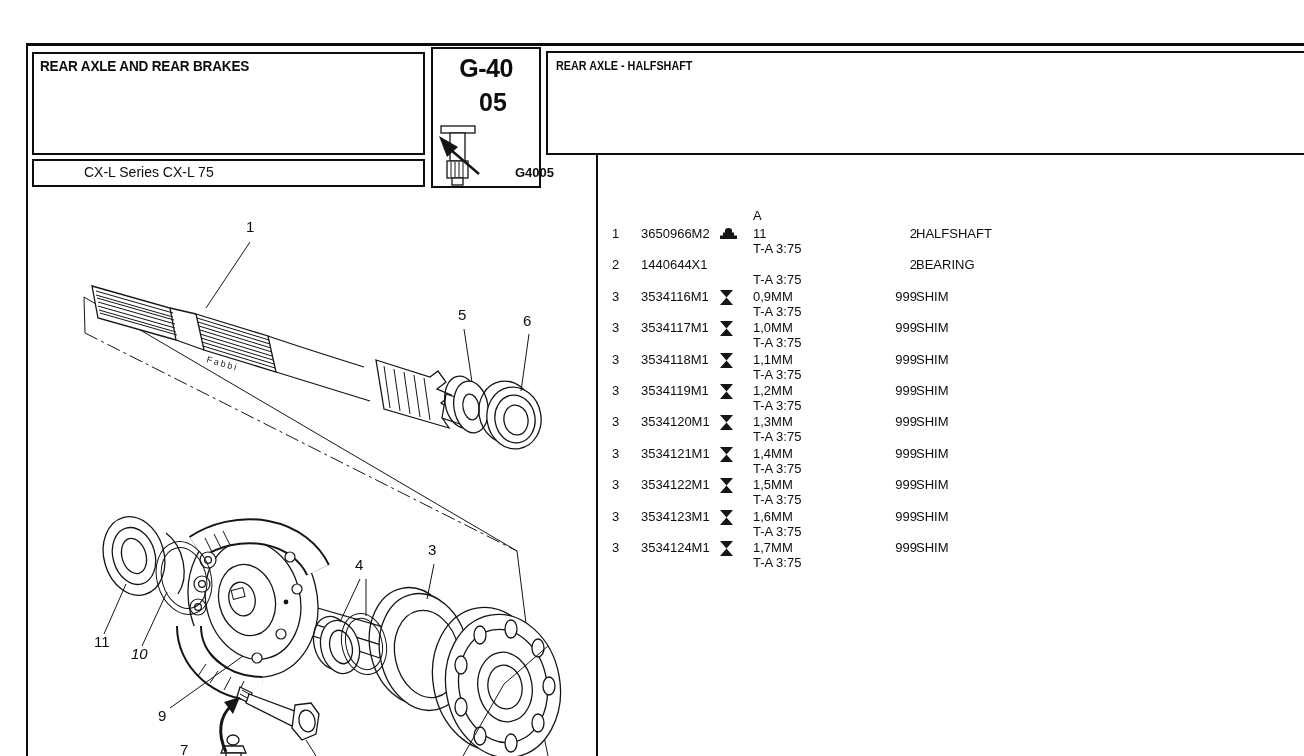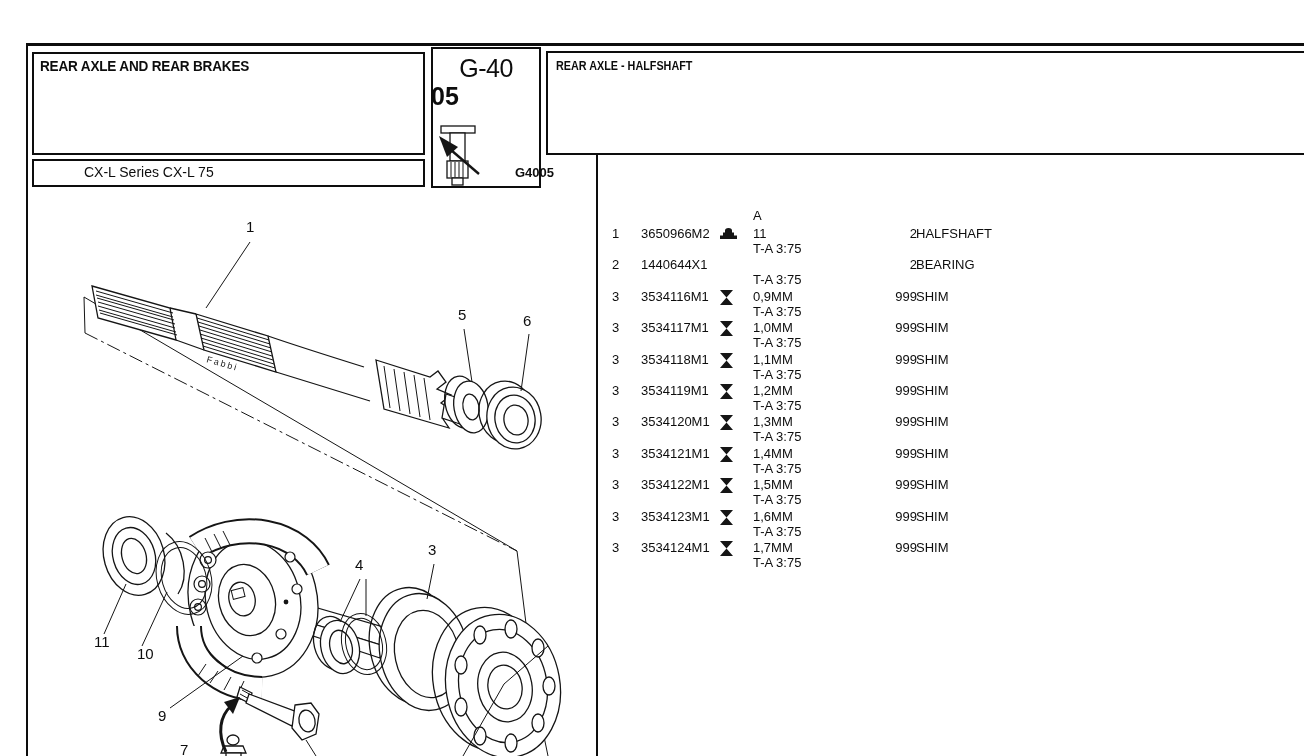--- a/index.html
+++ b/index.html
@@ -7,22 +7,22 @@
     width:1304px;height:756px;position:relative;overflow:hidden;
     background:#ffffff;color:#0d0d0d;
     font-family:"Liberation Sans",sans-serif;
     -webkit-font-smoothing:antialiased;
   }
   .abs{position:absolute}
   .box{position:absolute;border:2px solid #0d0d0d;background:#fff;box-sizing:border-box}
   
   .section-title{left:40px;top:58px;font-size:14px;font-weight:bold;letter-spacing:-.2px;transform:scaleX(.97);transform-origin:left top;white-space:nowrap}
   .model-line{left:84px;top:164px;font-size:14px;font-weight:normal;white-space:nowrap}
-  .grid-l1{left:431px;top:54px;width:110px;text-align:center;font-size:25px;font-weight:normal;letter-spacing:-.5px}
-  .grid-l2{left:431px;top:82px;width:124px;text-align:left;font-size:25px;font-weight:bold}
+  .grid-l1{left:431px;top:54px;width:110px;text-align:center;font-size:25px;font-weight:bold;letter-spacing:-.5px}
+  .grid-l2{left:431px;top:88px;width:124px;text-align:center;font-size:25px;font-weight:bold}
   .grid-code{left:515px;top:165px;font-size:13px;font-weight:bold}
   .page-title{left:556px;top:58px;font-size:13.5px;font-weight:bold;transform:scaleX(.8);transform-origin:left top;white-space:nowrap;letter-spacing:0}
   
   .rule{position:absolute;background:#0d0d0d}
   
   #parts-table{position:absolute;left:600px;top:200px;width:704px;height:400px;font-size:13px}
   .colhead{position:absolute;left:153px;top:8px;font-size:13px}
   #rows{position:absolute;left:0;top:26px;width:704px}
   .prow{position:absolute;left:0;width:704px;height:31px;white-space:nowrap}
   .c{position:absolute;top:0;font-size:13px;line-height:15px}
@@ -205,21 +205,21 @@
   </g>
 </svg>
 
 <div id="callouts">
     <span class="callout" style="left: 246px; top: 219px;">1</span>
     <span class="callout" style="left: 458px; top: 307px;">5</span>
     <span class="callout" style="left: 523px; top: 313px;">6</span>
     <span class="callout" style="left: 428px; top: 542px;">3</span>
     <span class="callout" style="left: 355px; top: 557px;">4</span>
     <span class="callout" style="left: 94px; top: 634px;">11</span>
-    <span class="callout" style="left: 137px; top: 646px;">10</span>
+    <span class="callout" style="left: 131px; top: 646px; font-style: italic;">10</span>
     <span class="callout" style="left: 158px; top: 708px;">9</span>
     <span class="callout" style="left: 180px; top: 742px;">7</span>
   </div>
 
 <div id="parts-table">
   <span class="colhead">A</span>
   <div id="rows">
       <div class="prow" style="top: 0px;">
         <span class="c ref">1</span>
         <span class="c part">3650966M2</span>

